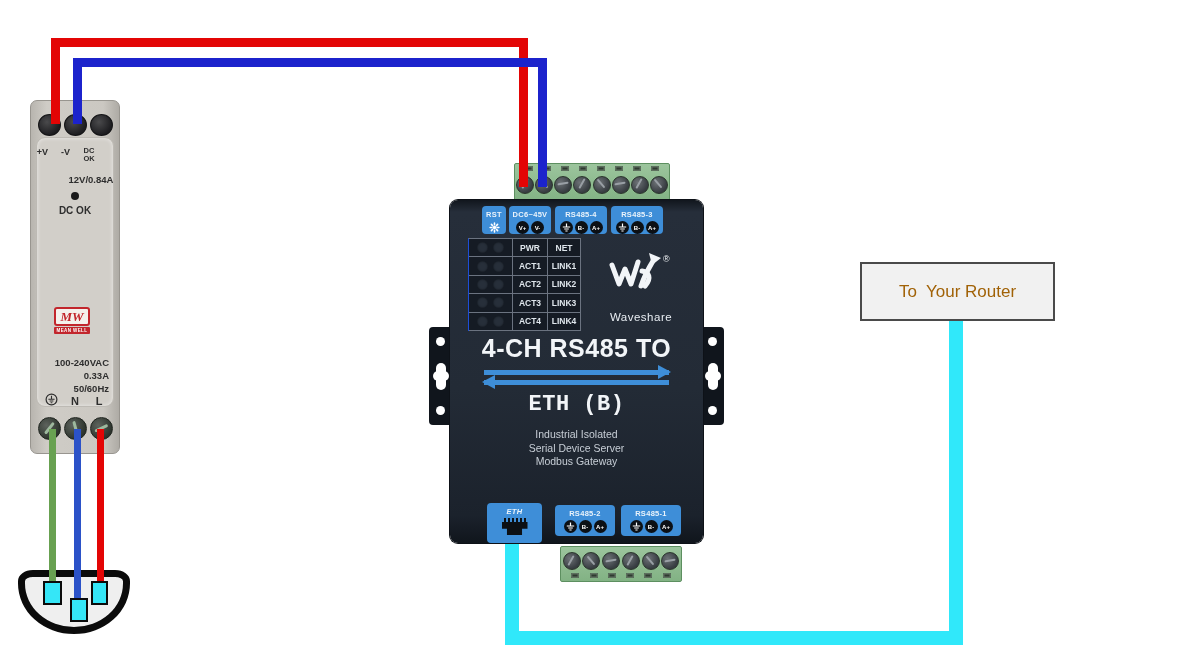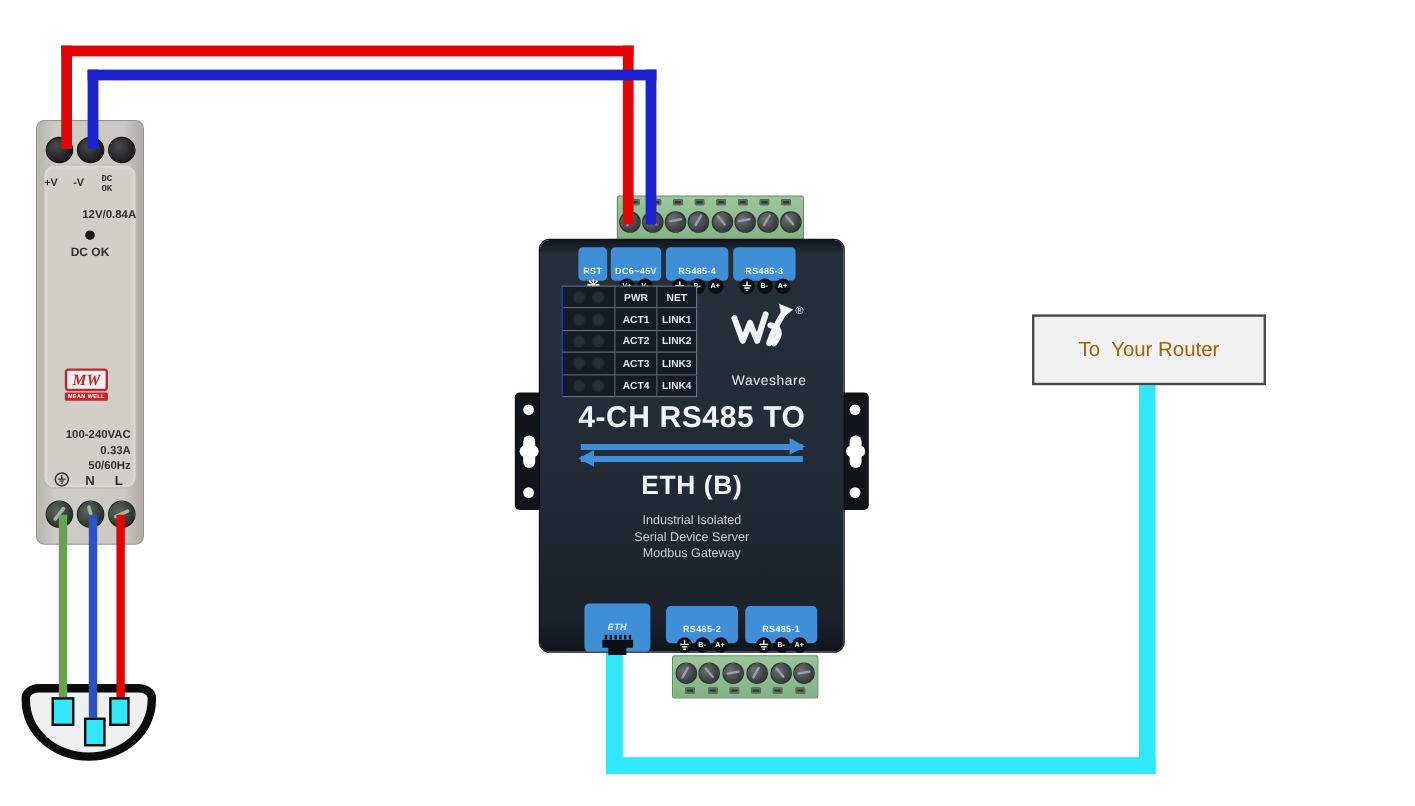--- a/index.html
+++ b/index.html
@@ -22,21 +22,21 @@
     background:linear-gradient(90deg,#b8b5af,#cfccc6 18%,#cbc8c2 82%,#aeaba5);
     border:1px solid #98958f;border-radius:7px;}
   .psu-panel{left:5px;top:36px;width:76px;height:268px;background:#d2cfc9;
     border:1px solid #bdbab4;border-radius:9px;box-shadow:inset 0 0 4px rgba(255,255,255,.6);}
   .psu-ovals{left:0;top:13px;width:88px;display:flex;justify-content:center;gap:3px;z-index:6;}
   .psu-oval{width:21px;height:20px;background:radial-gradient(circle at 38% 35%,#4a4a4c,#1d1d20 70%);
     border-radius:50%;border:1px solid #141416;}
   .psu-toplabels{left:0;top:46px;width:88px;display:flex;align-items:flex-start;z-index:7;
     font-weight:bold;color:#2e2e2e;}
   .psu-toplabels .tl{width:23px;text-align:center;font-size:9px;}
-  .psu-toplabels .tl3{width:24px;text-align:center;font-size:7.5px;line-height:7.5px;font-family:Liberation Mono, monospace;}
+  .psu-toplabels .tl3{width:24px;text-align:center;font-size:7.5px;line-height:7.5px;}
   .psu-rating{left:16px;top:73px;width:88px;text-align:center;font-size:9.5px;font-weight:bold;color:#2e2e2e;z-index:7;}
   .psu-dot{left:40px;top:91px;width:8px;height:8px;border-radius:50%;background:#1a1a1a;z-index:7;}
   .psu-dcok{left:0;top:104px;width:88px;text-align:center;font-size:10px;font-weight:bold;color:#2e2e2e;z-index:7;}
   .mw{left:23px;top:206px;width:36px;z-index:7;text-align:center;}
   .mw-box{border:2px solid #c2262c;border-radius:3px;height:15px;display:flex;align-items:center;justify-content:center;
     font-family:"Liberation Serif","DejaVu Serif",serif;font-style:italic;font-weight:bold;font-size:13px;color:#c2262c;background:#f4f1ec;}
   .mw-bar{margin-top:1px;background:#c2262c;color:#fff;font-size:4.5px;font-weight:bold;letter-spacing:.4px;
     height:7px;line-height:7px;border-radius:1px;}
   .psu-input{left:0;top:240px;width:78px;text-align:right;font-size:9.5px;font-weight:bold;color:#2e2e2e;line-height:13px;z-index:7;margin-top:15px;}
   .psu-gnl{left:0;top:292px;width:88px;display:flex;justify-content:center;gap:10px;align-items:center;
@@ -78,21 +78,21 @@
     border-radius:8px;box-shadow:0 0 0 1px #0d1117;}
   .ear{width:23px;height:98px;background:#10151c;z-index:2;top:327px;}
   .ear.left{left:429px;border-radius:4px 0 0 4px;}
   .ear.right{left:701px;border-radius:0 4px 4px 0;}
   .hole{position:absolute;background:#fff;border-radius:50%;width:9px;height:9px;left:7px;}
   .hole.h1{top:10px;} .hole.h2{top:79px;}
   .key-v{position:absolute;left:6.5px;top:36px;width:10px;height:27px;background:#fff;border-radius:5px;}
   .key-h{position:absolute;left:3.5px;top:44px;width:16px;height:10px;background:#fff;border-radius:5px;}
 
   .bluebox{position:absolute;background:#3e8ed8;border-radius:4px;color:#eaf3fb;text-align:center;z-index:4;}
-  .bluebox .pl{font-size:7.5px;font-weight:bold;letter-spacing:.3px;margin-top:15px;}
+  .bluebox .pl{font-size:7.5px;font-weight:bold;letter-spacing:.3px;margin-top:4px;}
   .pins{display:flex;justify-content:center;gap:2px;margin-top:2px;}
   .pincirc{width:13px;height:13px;border-radius:50%;background:#0c1015;color:#fff;
     display:flex;align-items:center;justify-content:center;font-size:6px;font-weight:bold;}
 
   .ledtable{left:468px;top:238px;width:112px;z-index:4;display:grid;
     grid-template-columns:44px 35px 33px;grid-auto-rows:18.4px;
     border-top:1px solid #6b7380;border-left:1px solid #1d4ed8;}
   .lt-cell{border-right:1px solid #6b7380;border-bottom:1px solid #6b7380;background:#151b24;
     display:flex;align-items:center;justify-content:center;color:#dfe6ec;font-size:8.5px;font-weight:bold;}
   .lt-led{gap:5px;}
@@ -104,21 +104,21 @@
   .dev-title1{left:450px;top:334px;width:253px;text-align:center;z-index:4;color:#f2f5f8;
     font-size:25px;font-weight:bold;letter-spacing:.5px;}
   .arrows{left:484px;top:370px;width:185px;z-index:4;}
   .abar{position:relative;height:5px;background:#3e8ed8;}
   .abar.right::after{content:"";position:absolute;right:-2px;top:-5px;width:0;height:0;
     border-left:13px solid #3e8ed8;border-top:7.5px solid transparent;border-bottom:7.5px solid transparent;}
   .abar.left{margin-top:5px;}
   .abar.left::before{content:"";position:absolute;left:-2px;top:-5px;width:0;height:0;
     border-right:13px solid #3e8ed8;border-top:7.5px solid transparent;border-bottom:7.5px solid transparent;}
   .dev-title2{left:450px;top:392px;width:253px;text-align:center;z-index:4;color:#f2f5f8;
-    font-size:22px;font-weight:bold;letter-spacing:.5px;}
+    font-size:22px;font-weight:bold;letter-spacing:.5px;font-family:Liberation Mono, monospace;}
   .dev-desc{left:450px;top:428px;width:253px;text-align:center;z-index:4;color:#c7ced6;
     font-size:10.5px;line-height:13.5px;}
 
   .ethbox{left:487px;top:503px;width:55px;height:40px;font-style:italic;}
   .rj45-teeth{display:flex;justify-content:center;gap:2px;margin-top:2px;}
   .rj45-teeth i{width:2px;height:4px;background:#0c1015;display:block;}
   .rj45-body{width:26px;height:13px;margin:0 auto;background:#0c1015;
     clip-path:polygon(0 0,100% 0,100% 52%,79% 52%,79% 100%,21% 100%,21% 52%,0 52%);}
 
   

